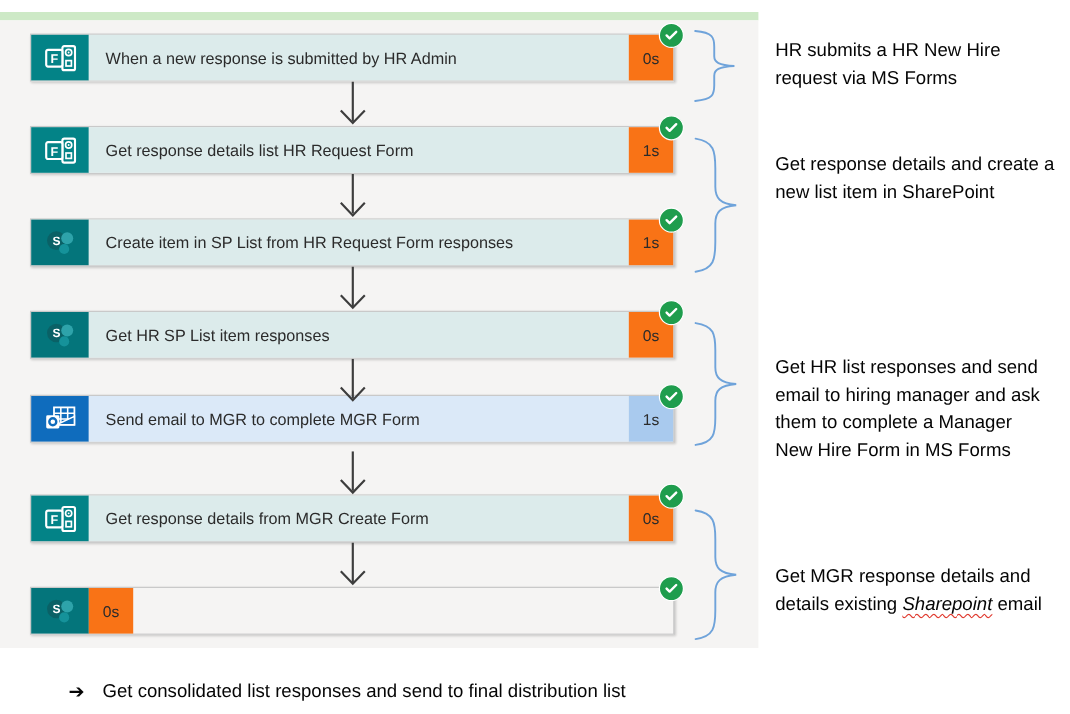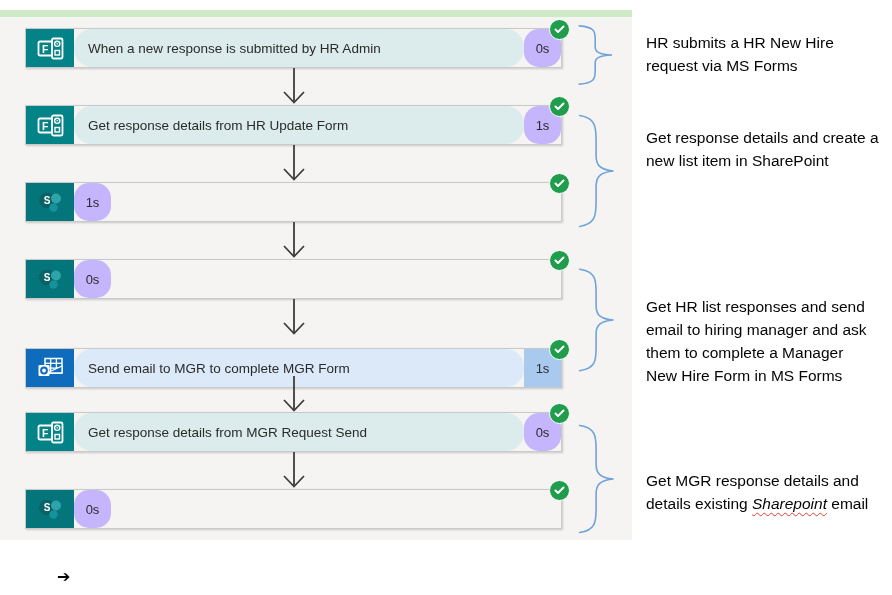--- a/index.html
+++ b/index.html
@@ -8,25 +8,25 @@
     font-family:"Liberation Sans","DejaVu Sans",sans-serif;background:#ffffff;
   }
   .green-bar{position:absolute;left:0;top:10px;width:632px;height:7px;background:#cde9c6;}
   .flow-panel{position:absolute;left:0;top:17px;width:632px;height:523px;background:#f5f4f3;}
 
   .step{
     position:absolute;left:25px;width:537px;height:40px;display:flex;
     border:1px solid #c9c9c9;box-shadow:1px 1px 2px rgba(0,0,0,.18);box-sizing:border-box;
   }
   .step .icon-box{width:48px;flex:none;display:flex;align-items:center;justify-content:center;}
-  .step .title{flex:1;display:flex;align-items:center;padding-left:14px;font-size:13.5px;color:#2b2b2b;white-space:nowrap;overflow:hidden;border-radius:18px;}
+  .step .title{flex:1;display:flex;align-items:center;padding-left:14px;font-size:13.5px;color:#2b2b2b;white-space:nowrap;overflow:hidden;}
   .step .duration{width:37px;flex:none;display:flex;align-items:center;justify-content:center;font-size:13px;color:#2b2b2b;}
 
   .step.teal .title{background:#dcebeb;}
-  .step.teal .duration{background:#c4b5fd;border-radius:15px;}
+  .step.teal .duration{background:#f97316;}
   .step.blue .title{background:#dbe9f8;}
   .step.blue .duration{background:#a9caee;}
   .icon-box.forms, .icon-box.formsbg{background:#038387;}
   .icon-box.sharepoint{background:#04757b;}
   .icon-box.outlook{background:#0f6cbd;}
 
   .check{
     position:absolute;top:-10px;right:-9px;width:19px;height:19px;border-radius:50%;
     background:#1f9d4d;border:1.5px solid #ffffff;display:flex;align-items:center;justify-content:center;
     box-sizing:content-box;
@@ -83,64 +83,66 @@
     <div class="icon-box forms">
       <svg width="27" height="23" viewBox="0 0 27 23">
           <rect x="15" y="1.5" width="10.5" height="20" rx="1.5" fill="none" stroke="#fff" stroke-width="1.8"></rect>
           <rect x="1.5" y="4.5" width="13.5" height="14" rx="1.5" fill="#038387" stroke="#fff" stroke-width="1.8"></rect>
           <text x="8.2" y="15.8" font-size="10.5" font-weight="bold" fill="#fff" text-anchor="middle" font-family="Liberation Sans,sans-serif">F</text>
           <circle cx="20.2" cy="6.8" r="2.6" fill="none" stroke="#fff" stroke-width="1.4"></circle>
           <circle cx="20.2" cy="6.8" r="0.8" fill="#fff"></circle>
           <rect x="18" y="13.5" width="4.5" height="4.5" fill="none" stroke="#fff" stroke-width="1.4"></rect>
         </svg>
     </div>
-    <div class="title">Get response details from HR Update Form</div>
+    <div class="title">Get response details list HR Request Form</div>
     <div class="duration">1s</div>
     <div class="check">
         <svg width="11" height="9" viewBox="0 0 11 9">
           <polyline points="1.5,4.5 4,7 9.5,1.5" fill="none" stroke="#fff" stroke-width="2" stroke-linecap="round" stroke-linejoin="round"></polyline>
         </svg>
       </div>
   </div>
 
   <div class="step teal" style="top:182px">
     <div class="icon-box sharepoint">
       <svg width="26" height="23" viewBox="0 0 26 23">
           <circle cx="10" cy="9.5" r="7.8" fill="#0a6166"></circle>
           <circle cx="19" cy="7.5" r="5" fill="#2ea3aa"></circle>
           <circle cx="16.5" cy="16.5" r="4.2" fill="#15929a"></circle>
           <text x="10" y="13.2" font-size="10" font-weight="bold" fill="#fff" text-anchor="middle" font-family="Liberation Sans,sans-serif">S</text>
         </svg>
     </div>
+    <div class="title">Create item in SP List from HR Request Form responses</div>
     <div class="duration">1s</div>
     <div class="check">
         <svg width="11" height="9" viewBox="0 0 11 9">
           <polyline points="1.5,4.5 4,7 9.5,1.5" fill="none" stroke="#fff" stroke-width="2" stroke-linecap="round" stroke-linejoin="round"></polyline>
         </svg>
       </div>
   </div>
 
   <div class="step teal" style="top:259px">
     <div class="icon-box sharepoint">
       <svg width="26" height="23" viewBox="0 0 26 23">
           <circle cx="10" cy="9.5" r="7.8" fill="#0a6166"></circle>
           <circle cx="19" cy="7.5" r="5" fill="#2ea3aa"></circle>
           <circle cx="16.5" cy="16.5" r="4.2" fill="#15929a"></circle>
           <text x="10" y="13.2" font-size="10" font-weight="bold" fill="#fff" text-anchor="middle" font-family="Liberation Sans,sans-serif">S</text>
         </svg>
     </div>
-    <div class="duration">0s</div>
-    <div class="check">
-        <svg width="11" height="9" viewBox="0 0 11 9">
-          <polyline points="1.5,4.5 4,7 9.5,1.5" fill="none" stroke="#fff" stroke-width="2" stroke-linecap="round" stroke-linejoin="round"></polyline>
-        </svg>
-      </div>
-  </div>
-
-  <div class="step blue" style="top:348px">
+    <div class="title">Get HR SP List item responses</div>
+    <div class="duration">0s</div>
+    <div class="check">
+        <svg width="11" height="9" viewBox="0 0 11 9">
+          <polyline points="1.5,4.5 4,7 9.5,1.5" fill="none" stroke="#fff" stroke-width="2" stroke-linecap="round" stroke-linejoin="round"></polyline>
+        </svg>
+      </div>
+  </div>
+
+  <div class="step blue" style="top:329px">
     <div class="icon-box outlook">
       <svg width="27" height="23" viewBox="0 0 27 23">
           <rect x="8" y="1.5" width="17" height="14.5" fill="none" stroke="#fff" stroke-width="1.5"></rect>
           <line x1="13.7" y1="1.5" x2="13.7" y2="16" stroke="#fff" stroke-width="1.3"></line>
           <line x1="19.4" y1="1.5" x2="19.4" y2="16" stroke="#fff" stroke-width="1.3"></line>
           <line x1="8" y1="6.3" x2="25" y2="6.3" stroke="#fff" stroke-width="1.3"></line>
           <line x1="8" y1="11.1" x2="25" y2="11.1" stroke="#fff" stroke-width="1.3"></line>
           <path d="M10,16 L25,9 L25,16 Z" fill="#0f6cbd" stroke="#fff" stroke-width="1.3"></path>
           <rect x="1.5" y="8" width="11" height="11" rx="1.2" fill="#fff"></rect>
           <circle cx="7" cy="13.5" r="2.9" fill="none" stroke="#0f6cbd" stroke-width="2"></circle>
@@ -159,21 +161,21 @@
     <div class="icon-box forms">
       <svg width="27" height="23" viewBox="0 0 27 23">
           <rect x="15" y="1.5" width="10.5" height="20" rx="1.5" fill="none" stroke="#fff" stroke-width="1.8"></rect>
           <rect x="1.5" y="4.5" width="13.5" height="14" rx="1.5" fill="#038387" stroke="#fff" stroke-width="1.8"></rect>
           <text x="8.2" y="15.8" font-size="10.5" font-weight="bold" fill="#fff" text-anchor="middle" font-family="Liberation Sans,sans-serif">F</text>
           <circle cx="20.2" cy="6.8" r="2.6" fill="none" stroke="#fff" stroke-width="1.4"></circle>
           <circle cx="20.2" cy="6.8" r="0.8" fill="#fff"></circle>
           <rect x="18" y="13.5" width="4.5" height="4.5" fill="none" stroke="#fff" stroke-width="1.4"></rect>
         </svg>
     </div>
-    <div class="title">Get response details from MGR Request Send</div>
+    <div class="title">Get response details from MGR Create Form</div>
     <div class="duration">0s</div>
     <div class="check">
         <svg width="11" height="9" viewBox="0 0 11 9">
           <polyline points="1.5,4.5 4,7 9.5,1.5" fill="none" stroke="#fff" stroke-width="2" stroke-linecap="round" stroke-linejoin="round"></polyline>
         </svg>
       </div>
   </div>
 
   <div class="step teal" style="top:489px">
     <div class="icon-box sharepoint">
@@ -252,15 +254,16 @@
     <div>them to complete a Manager</div>
     <div>New Hire Form in MS Forms</div>
   </div>
   <div class="annotation" style="top:469px">
     <div>Get MGR response details and</div>
     <div><span>details existing </span><span class="squiggle">Sharepoint</span><span> email</span></div>
   </div>
 
   <div class="footer">
     <span class="bullet">➔</span>
+    <span>Get consolidated list responses and send to final distribution list</span>
   </div>
 
 </div>
 
 </body></html>

